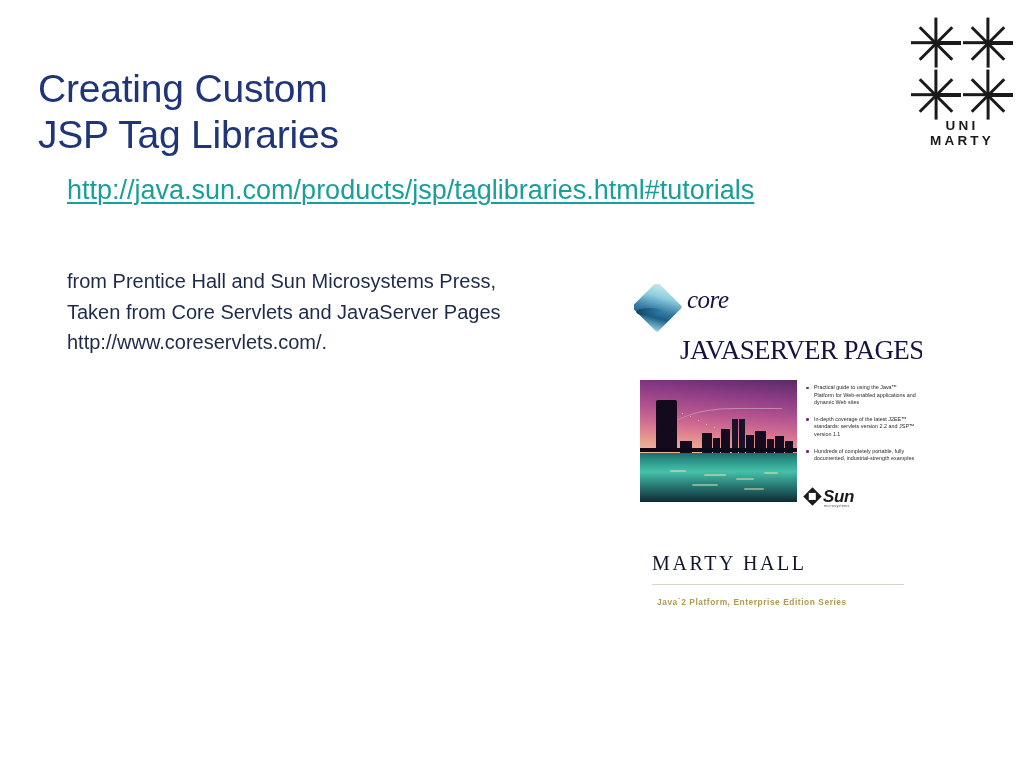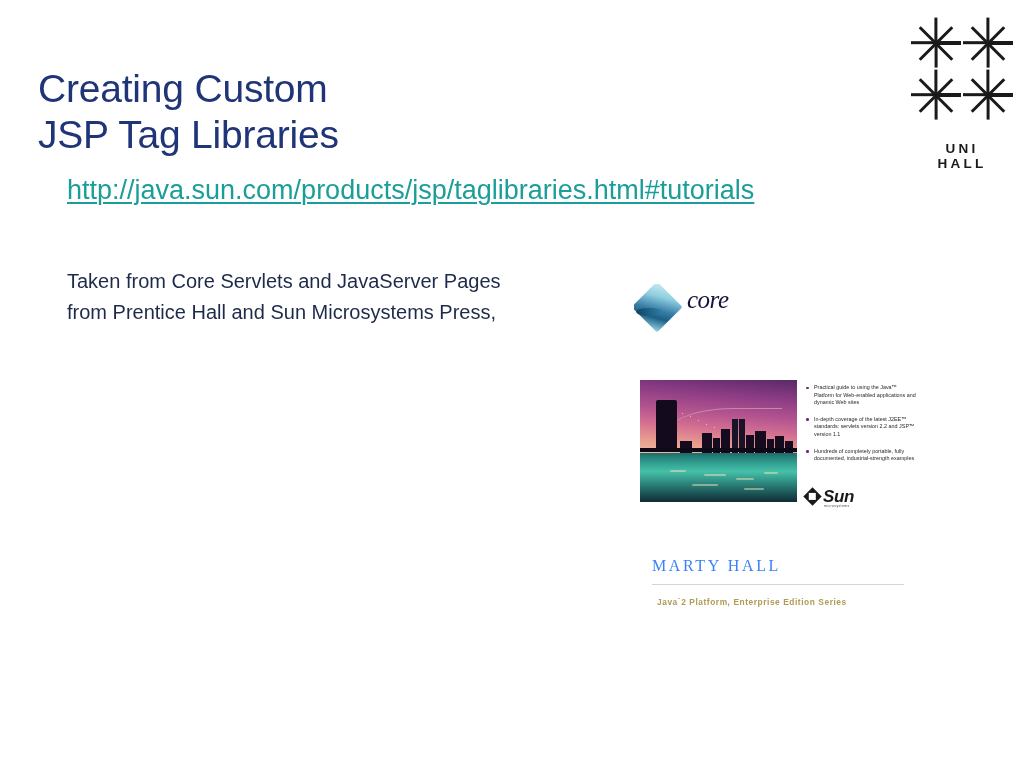--- a/index.html
+++ b/index.html
@@ -102,21 +102,21 @@
   .a0  { transform: rotate(0deg); }
   .a45 { transform: rotate(45deg); }
   .a90 { transform: rotate(90deg); }
   .a135{ transform: rotate(135deg); }
   .a180{ transform: rotate(180deg); }
   .a225{ transform: rotate(225deg); }
   .a270{ transform: rotate(270deg); }
   .a315{ transform: rotate(315deg); }
 
   #logo-text {
-    margin-top: 25px;
+    margin-top: 2px;
     color: #1a1a1a;
     font-size: 13.5px;
     font-weight: bold;
     letter-spacing: 3.2px;
     line-height: 15px;
   }
 
   
   #book-cover {
     position: absolute;
@@ -320,23 +320,23 @@
     letter-spacing: .4px;
     color: #444;
   }
 
   
   #cover-author {
     position: absolute;
     left: 18px;
     bottom: 46px;
     font-family: "Liberation Serif", serif;
-    font-size: 16px;
+    font-size: 20px;
     letter-spacing: 2.6px;
-    color: #3b82f6;
+    color: #0f172a;
   }
   #cover-rule {
     position: absolute;
     left: 18px;
     bottom: 36px;
     width: 252px;
     height: 1px;
     background: #d8d4c8;
   }
   #cover-series {
@@ -351,22 +351,23 @@
 </style>
 </head>
 <body>
 
 <div id="slide-title">Creating Custom
 JSP Tag Libraries</div>
 
 <a id="source-link">http://java.sun.com/products/jsp/taglibraries.html#tutorials</a>
 
 <div id="attribution">
+  <div class="attr-line">from Prentice Hall and Sun Microsystems Press,</div>
   <div class="attr-line">Taken from Core Servlets and JavaServer Pages</div>
-  <div class="attr-line">from Prentice Hall and Sun Microsystems Press,</div>
+  <div class="attr-line">http://www.coreservlets.com/.</div>
 </div>
 
 <div id="uni-basel-logo">
   <div id="logo-mark">
 
     <div class="aster" style="left:-5px;  top:-5px;">
       <i class="arm a0"></i>
         <i class="darm a45"></i>
         <i class="arm a90"></i>
         <i class="darm a135"></i>
@@ -401,29 +402,32 @@
         <i class="arm a90"></i>
         <i class="darm a135"></i>
       <i class="arm a180"></i>
         <i class="darm a225"></i>
         <i class="arm a270"></i>
         <i class="darm a315"></i>
     </div>
   </div>
   <div id="logo-text">
     <div>UNI</div>
-    <div>HALL</div>
+    <div>MARTY</div>
   </div>
 </div>
 
 <div id="book-cover">
 
   <div id="cover-masthead">
     <div id="cover-diamond"></div>
     <div class="cv-core">core</div>
+    <div class="cv-l3">
+      <span class="cap-lg">JAVASERVER</span><span class="cap-lg"> PAGES</span>
+    </div>
   </div>
 
   <div id="cover-photo">
     <div id="photo-sky"></div>
 
     <div class="sky-dot" style="left:20px;  top:36px;"></div>
     <div class="sky-dot" style="left:27px;  top:33px;"></div>
     <div class="sky-dot" style="left:34px;  top:31px;"></div>
     <div class="sky-dot" style="left:42px;  top:33px;"></div>
     <div class="sky-dot" style="left:50px;  top:36px;"></div>

